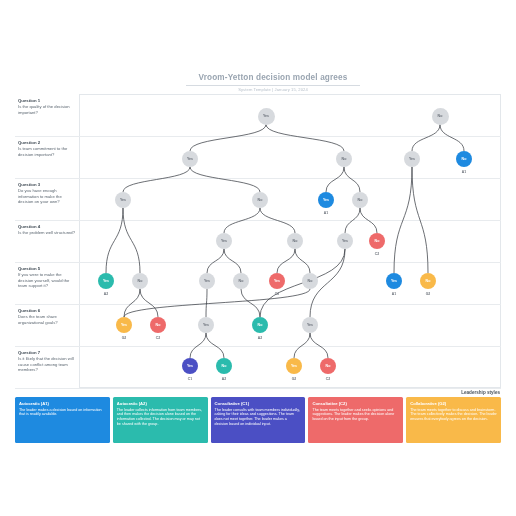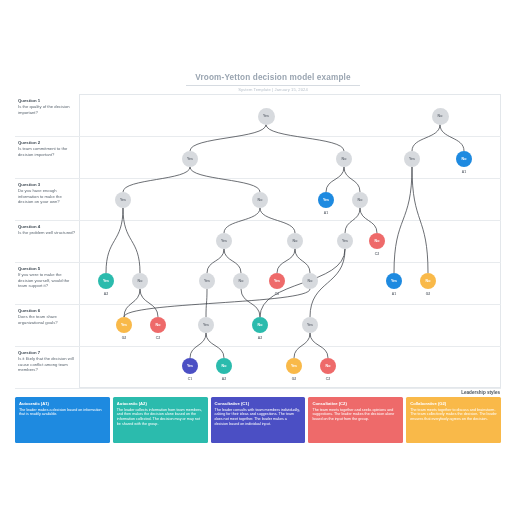--- a/index.html
+++ b/index.html
@@ -63,21 +63,21 @@
     flex:1;border-radius:1.5px;padding:3.5px 4px;box-sizing:border-box;color:#ffffff;overflow:hidden;
   }
   .lg-t{font-size:4.2px;font-weight:bold;display:block;margin-bottom:2px;}
   .lg-d{font-size:3.7px;line-height:1.35;display:block;}
 </style>
 </head>
 <body>
 
 <div id="canvas">
 
-  <div class="title">Vroom-Yetton decision model example</div>
+  <div class="title">Vroom-Yetton decision model agrees</div>
   <div class="title-rule"></div>
   <div class="subtitle">System Template  |  January 15, 2024</div>
 
   <div class="frame"></div>
   <div class="qcol"></div>
 
   <div id="rowlines">
       <div class="rowline" style="top: 136px;"></div>
       <div class="rowline" style="top: 178px;"></div>
       <div class="rowline" style="top: 220px;"></div>

